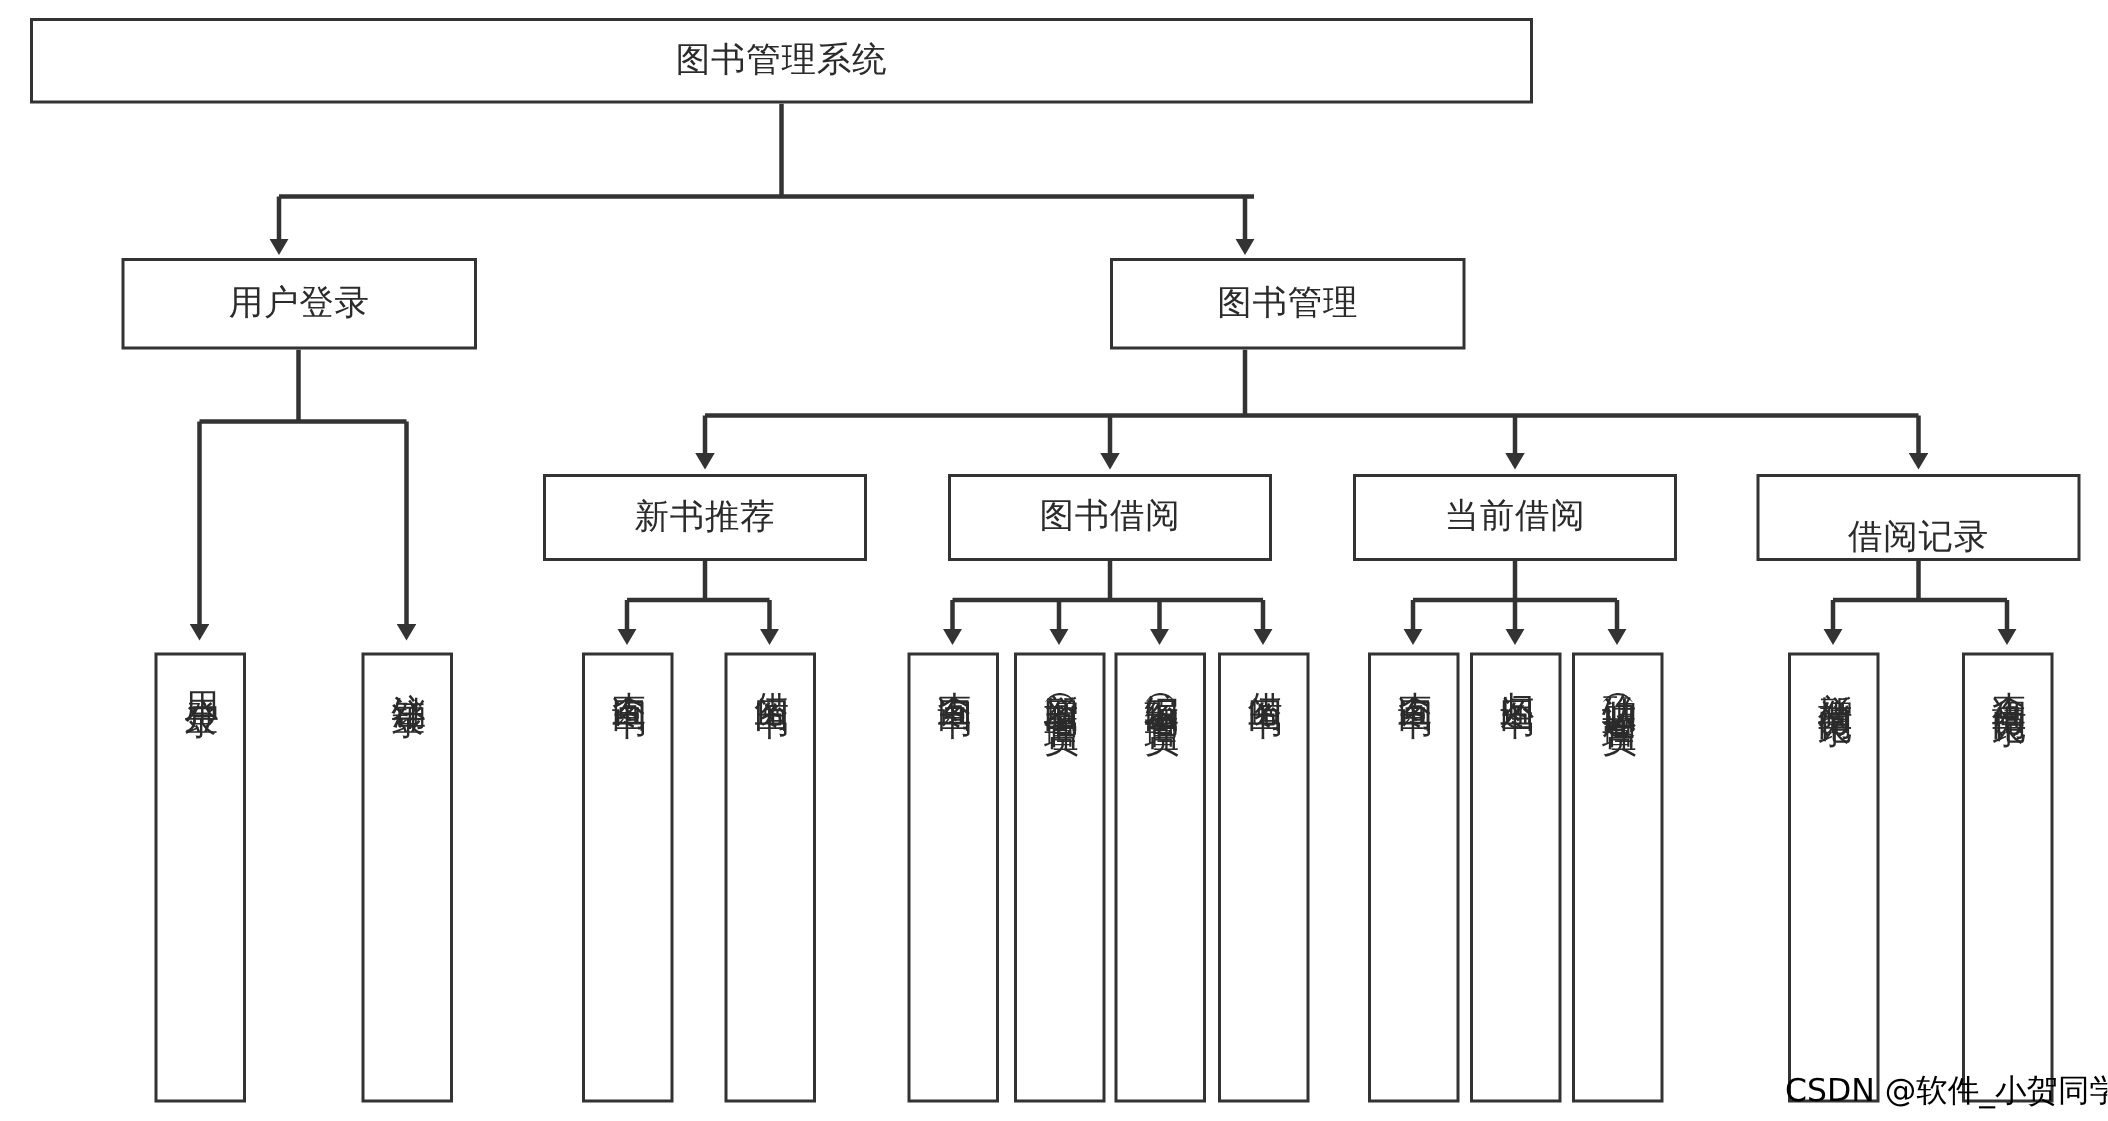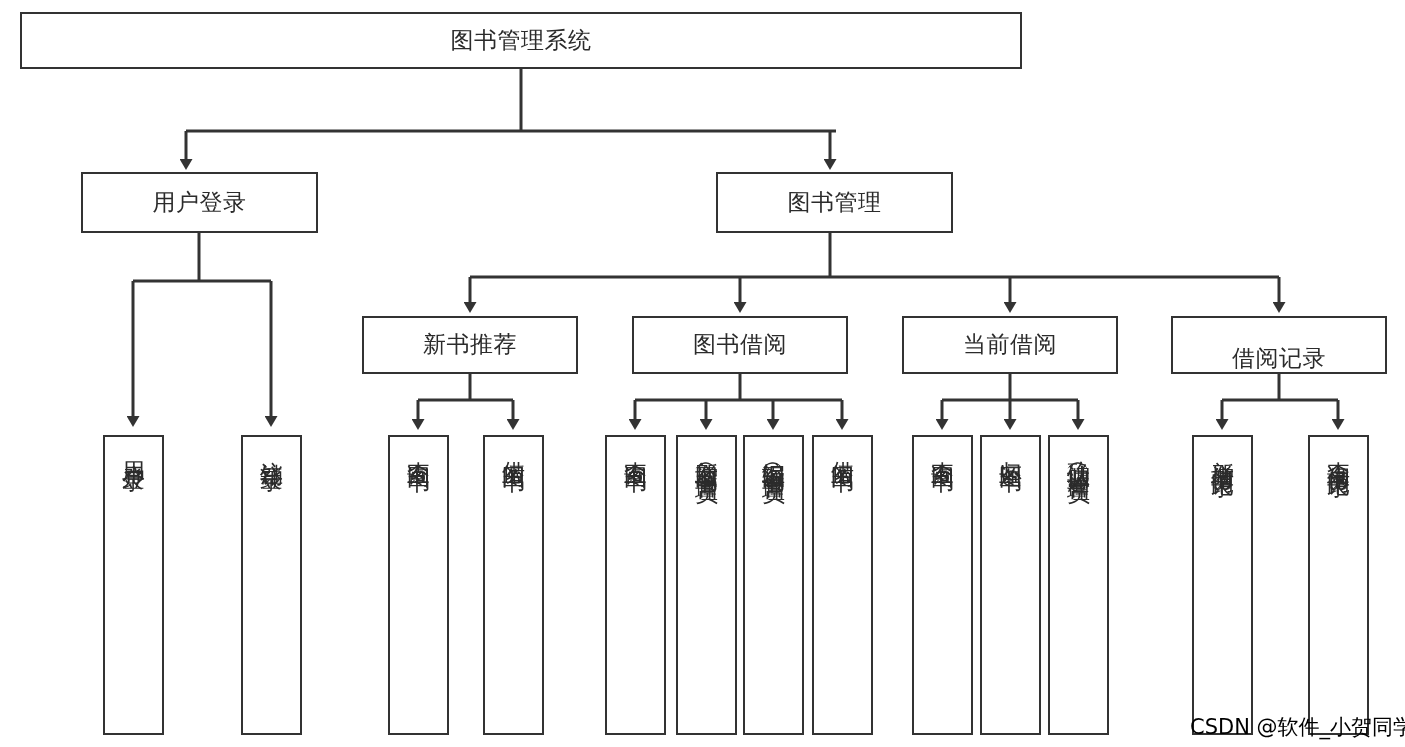--- a/index.html
+++ b/index.html
@@ -124,21 +124,21 @@
   </svg>
 
   <div class="node root" style="left:20px; top:12px; width:1002px; height:57px;">
     <span class="label">图书管理系统</span>
   </div>
 
   <div class="node branch" style="left:81px; top:172px; width:237px; height:61px;">
     <span class="label">用户登录</span>
   </div>
 
-  <div class="node branch" style="left:716px; top:172px; width:237px; height:61px;">
+  <div class="node branch" style="left:740px; top:172px; width:237px; height:61px;">
     <span class="label">图书管理</span>
   </div>
 
   <div class="node branch" style="left:362px; top:316px; width:216px; height:58px;font-family:Liberation Serif, serif;">
     <span class="label">新书推荐</span>
   </div>
 
   <div class="node branch" style="left:632px; top:316px; width:216px; height:58px;">
     <span class="label">图书借阅</span>
   </div>

